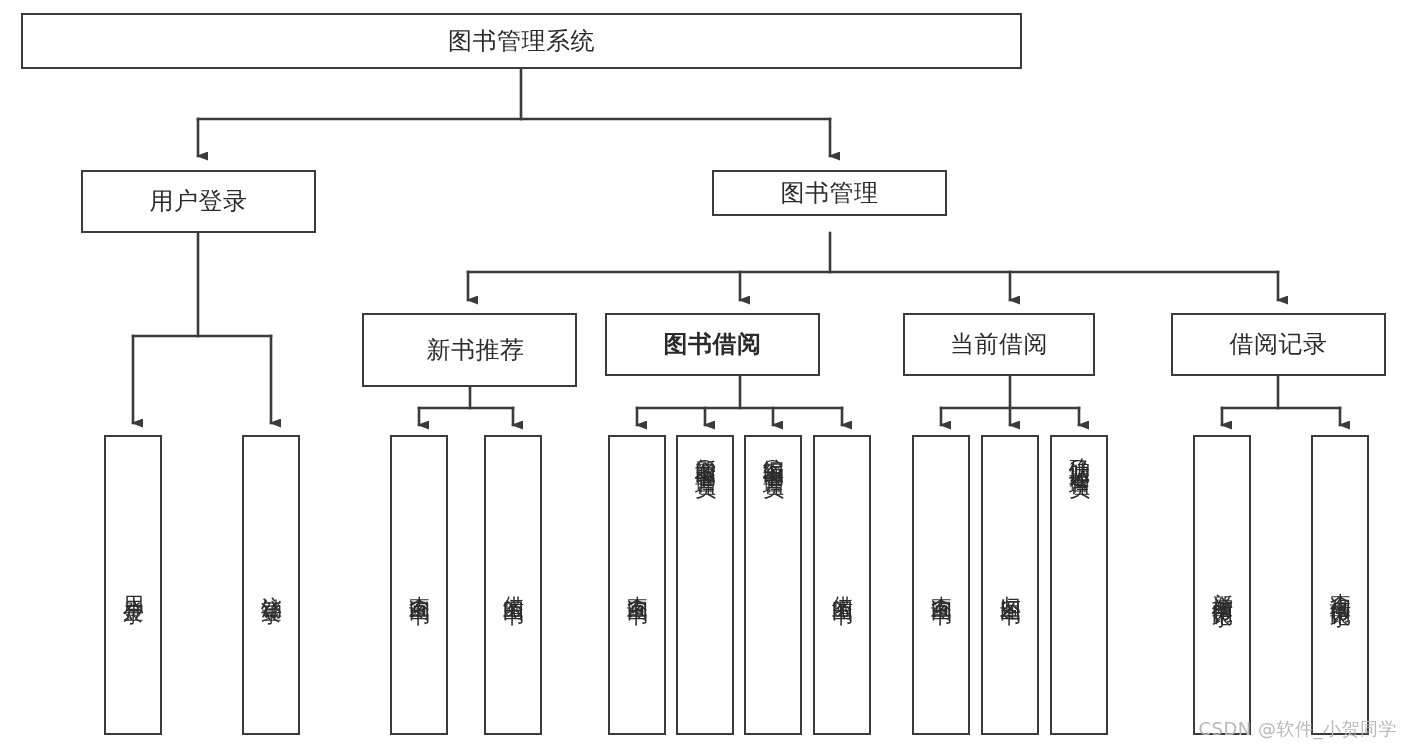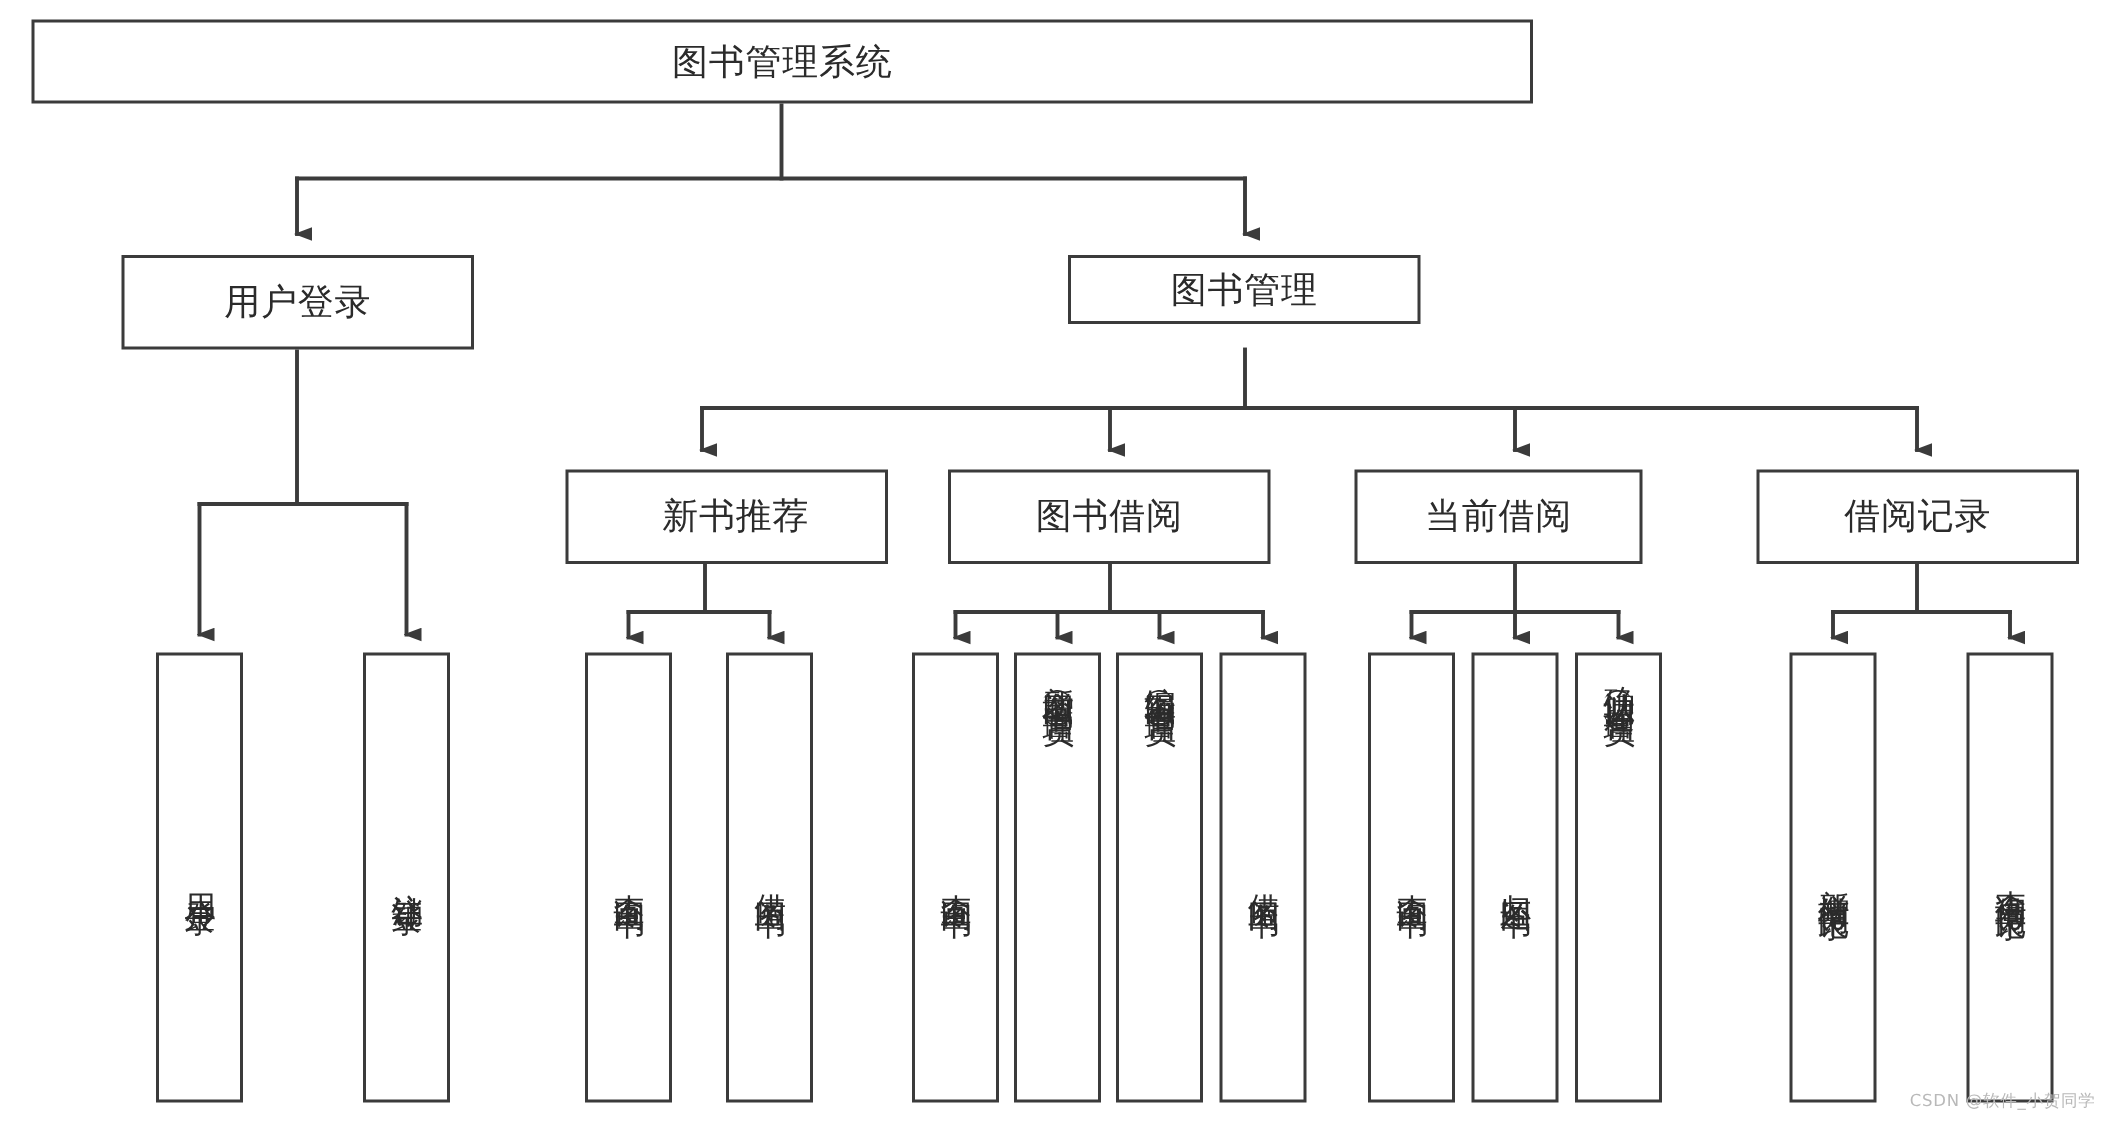--- a/index.html
+++ b/index.html
@@ -57,21 +57,21 @@
     text-orientation: upright;
     font-size: 21px;
     letter-spacing: 3px;
     line-height: 1;
     white-space: nowrap;
   }
   #watermark {
     position: absolute;
     right: 8px;
     bottom: 6px;
-    font-size: 11px;
+    font-size: 18px;
     color: #b9b9b9;
     letter-spacing: 0.5px;
     z-index: 3;
     user-select: none;
     white-space: nowrap;
   }
 </style>
 </head>
 <body>
 
@@ -132,25 +132,25 @@
   </div>
 
   <div class="node" style="left:81px; top:170px; width:235px; height:63px;">
     <span class="node-label">用户登录</span>
   </div>
 
   <div class="node" style="left:712px; top:170px; width:235px; height:46px;">
     <span class="node-label">图书管理</span>
   </div>
 
-  <div class="node" style="left:377px; top:313px; width:215px; height:63px;padding-left:12px;">
+  <div class="node" style="left:362px; top:313px; width:215px; height:74px;padding-left:12px;">
     <span class="node-label">新书推荐</span>
   </div>
 
-  <div class="node" style="left:632px; top:313px; width:215px; height:63px;">
+  <div class="node" style="left:605px; top:313px; width:215px; height:63px;font-weight:bold;">
     <span class="node-label">图书借阅</span>
   </div>
 
   <div class="node" style="left:903px; top:313px; width:192px; height:63px;">
     <span class="node-label">当前借阅</span>
   </div>
 
   <div class="node" style="left:1171px; top:313px; width:215px; height:63px;">
     <span class="node-label">借阅记录</span>
   </div>

